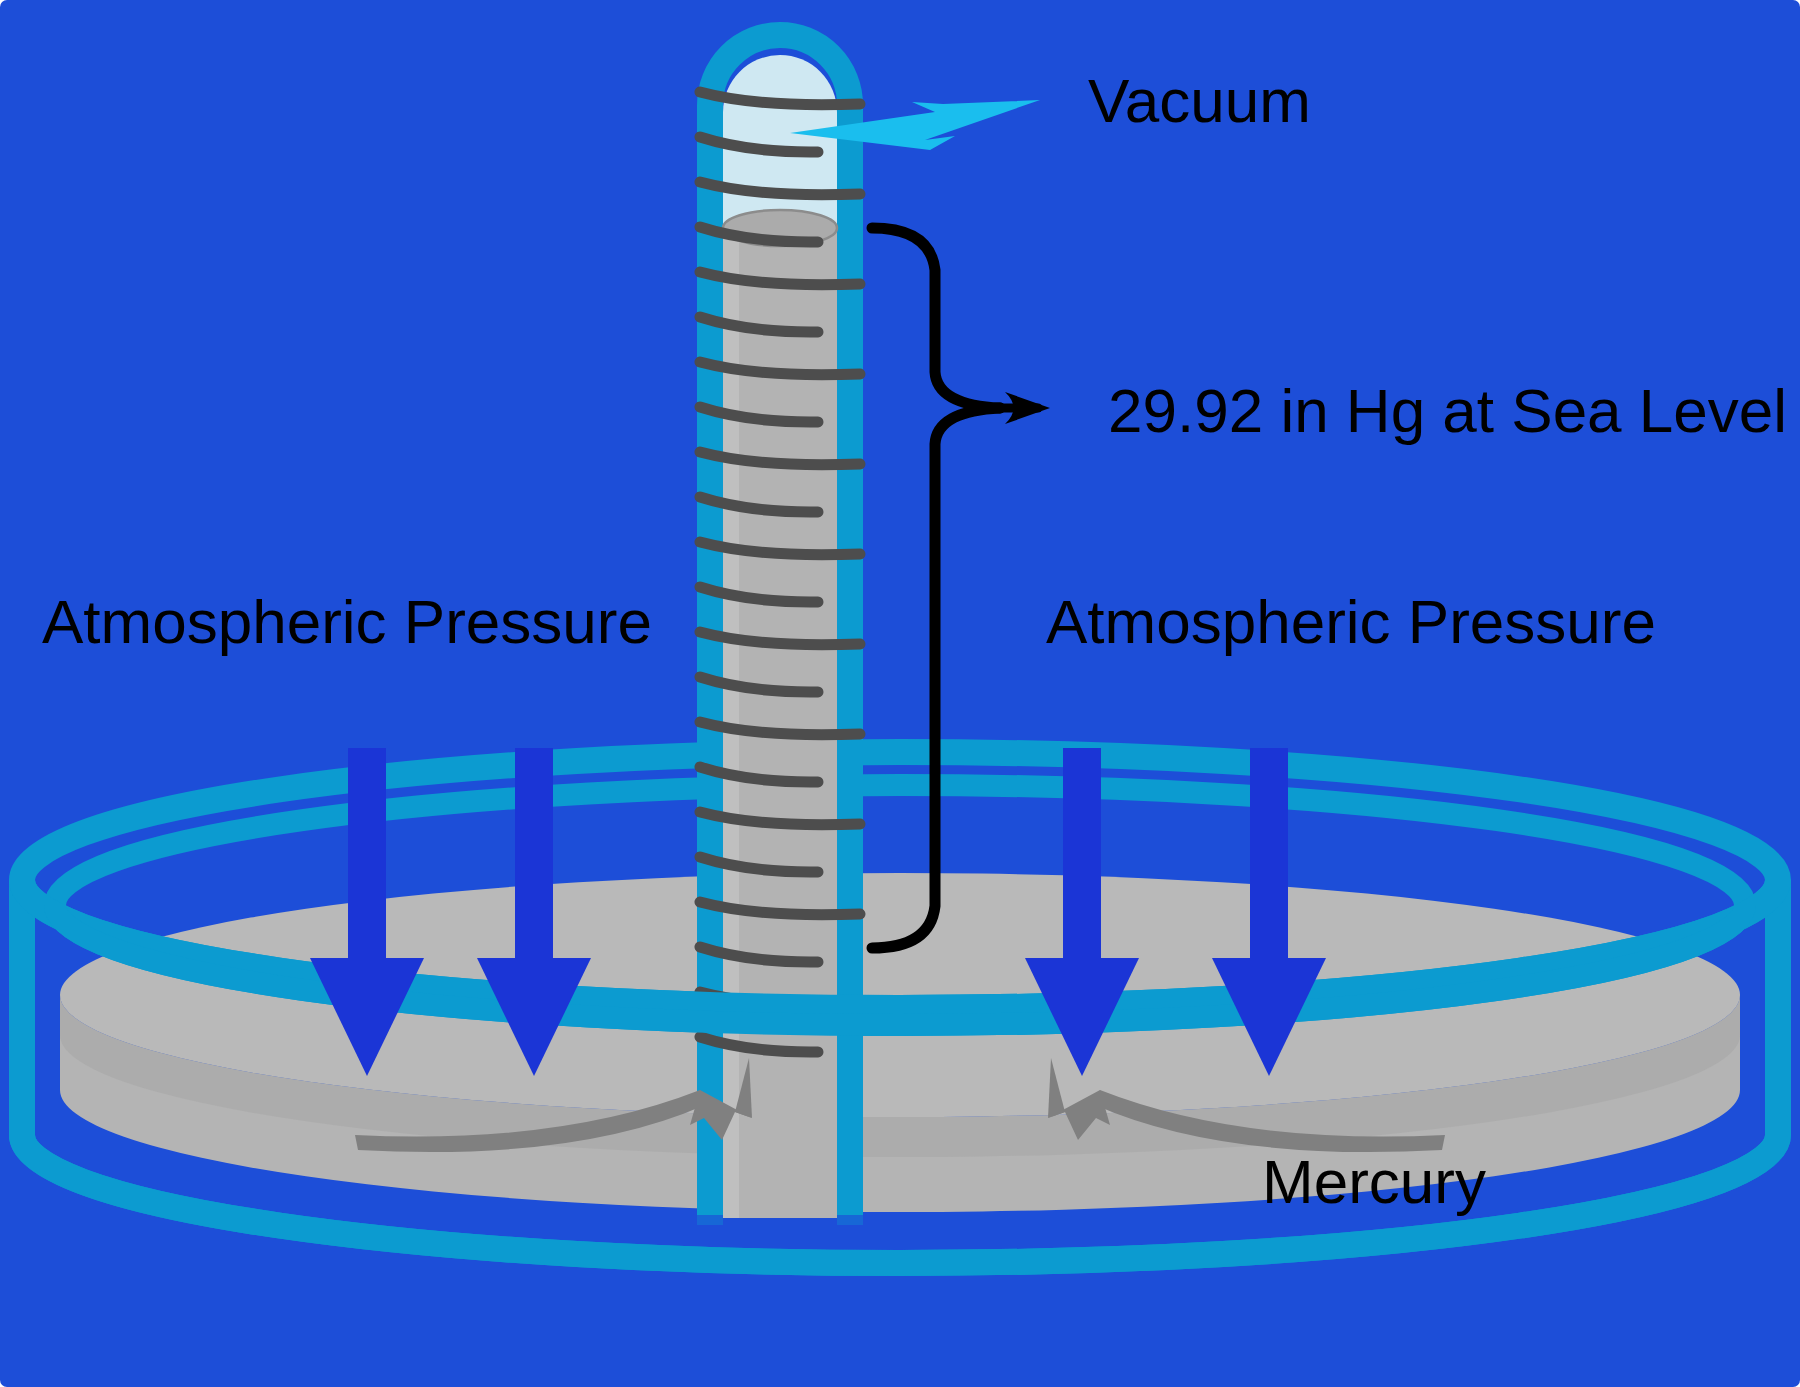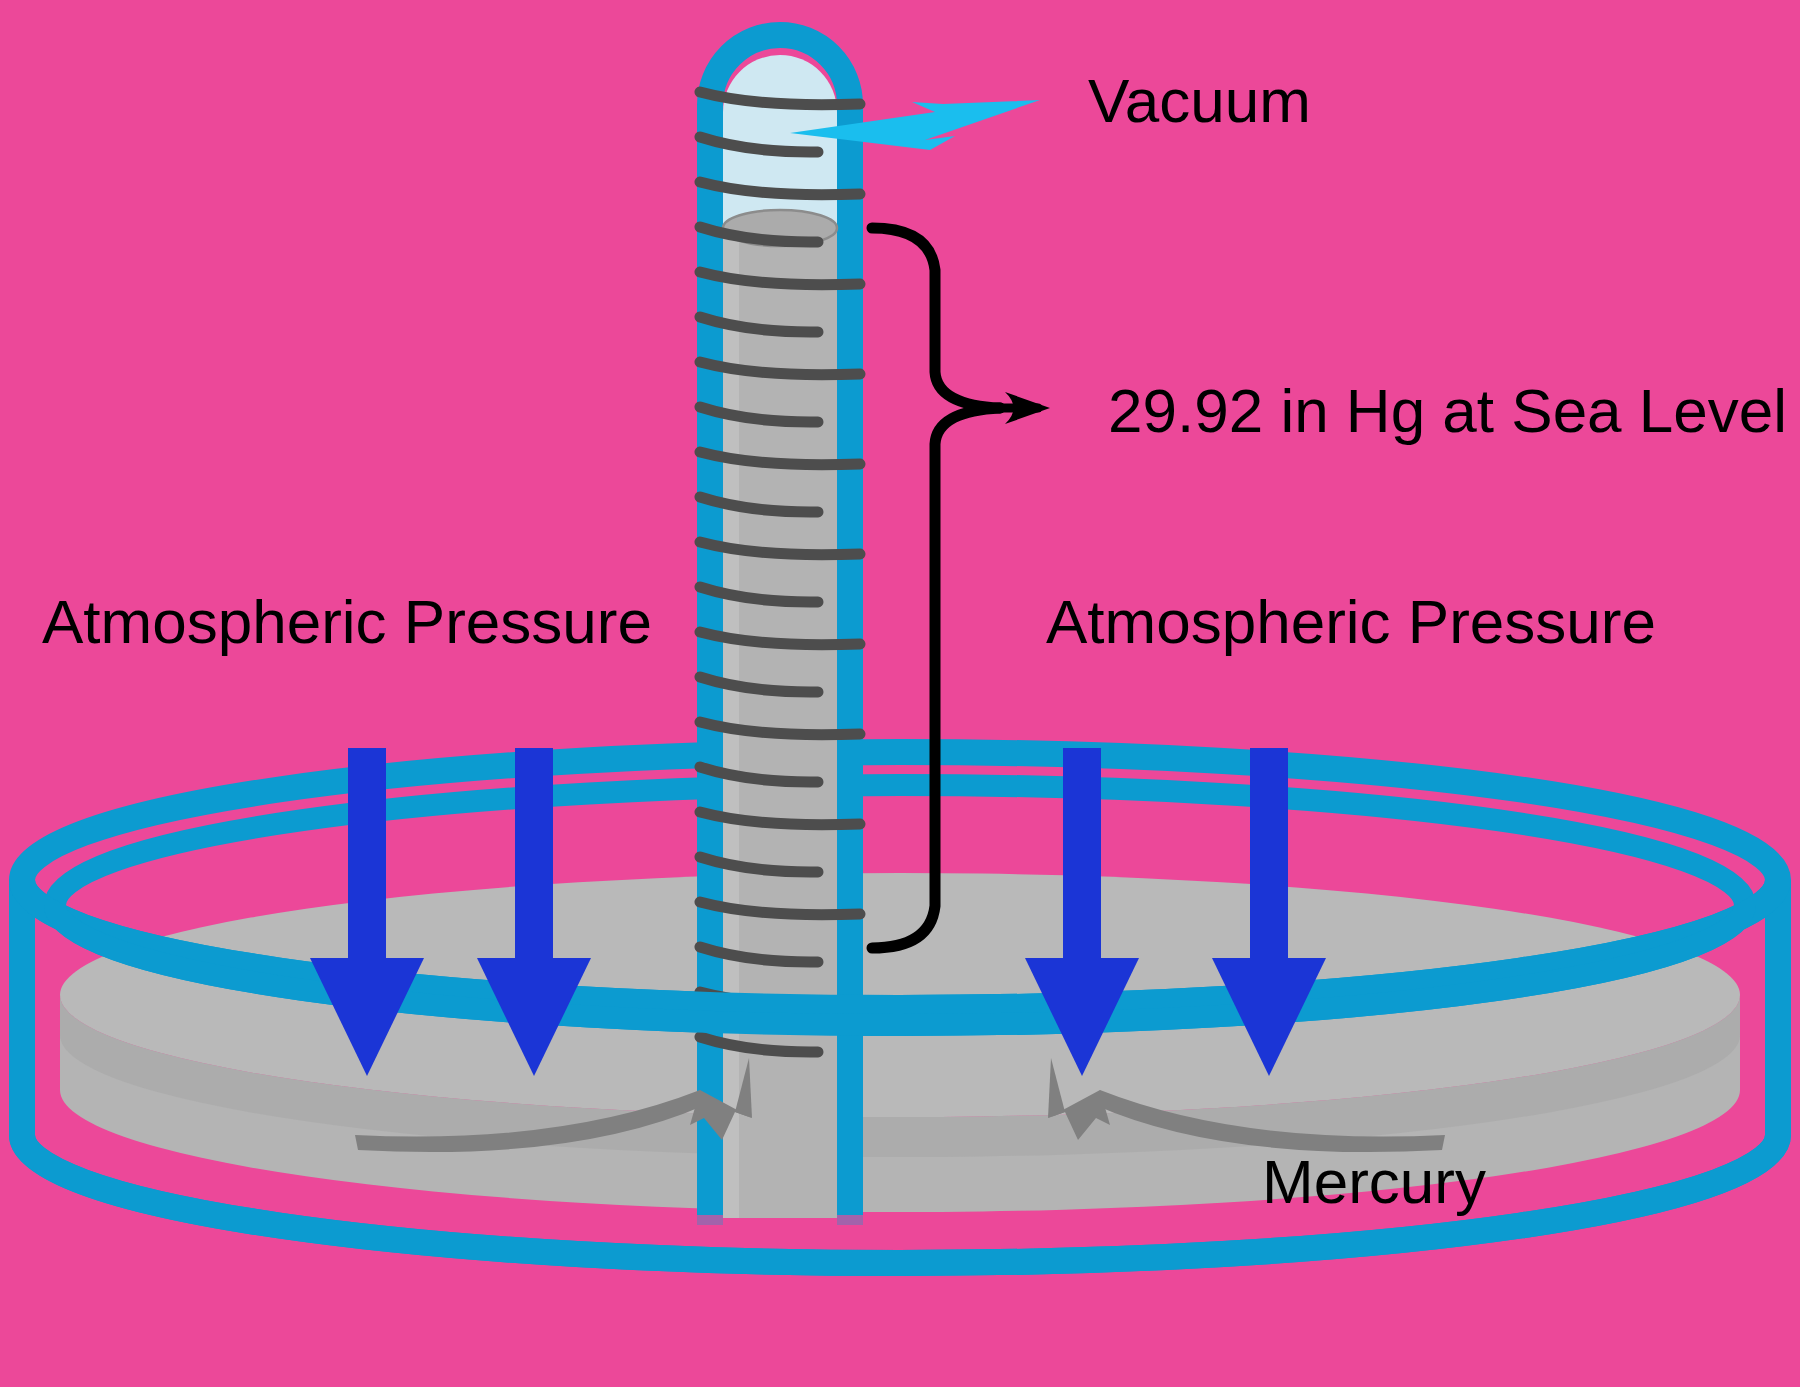--- a/index.html
+++ b/index.html
@@ -10,21 +10,22 @@
   body {
     width: 1800px;
     height: 1387px;
     overflow: hidden;
     font-family: "Liberation Sans", sans-serif;
   }
   #diagram-root {
     position: relative;
     width: 1800px;
     height: 1387px;
-    background: #ec4899;
+    background: #1d4ed8;
+    border-radius: 7px;
   }
   svg.scene {
     position: absolute;
     top: 0;
     left: 0;
     width: 1800px;
     height: 1387px;
     display: block;
   }
   .dlabel {

